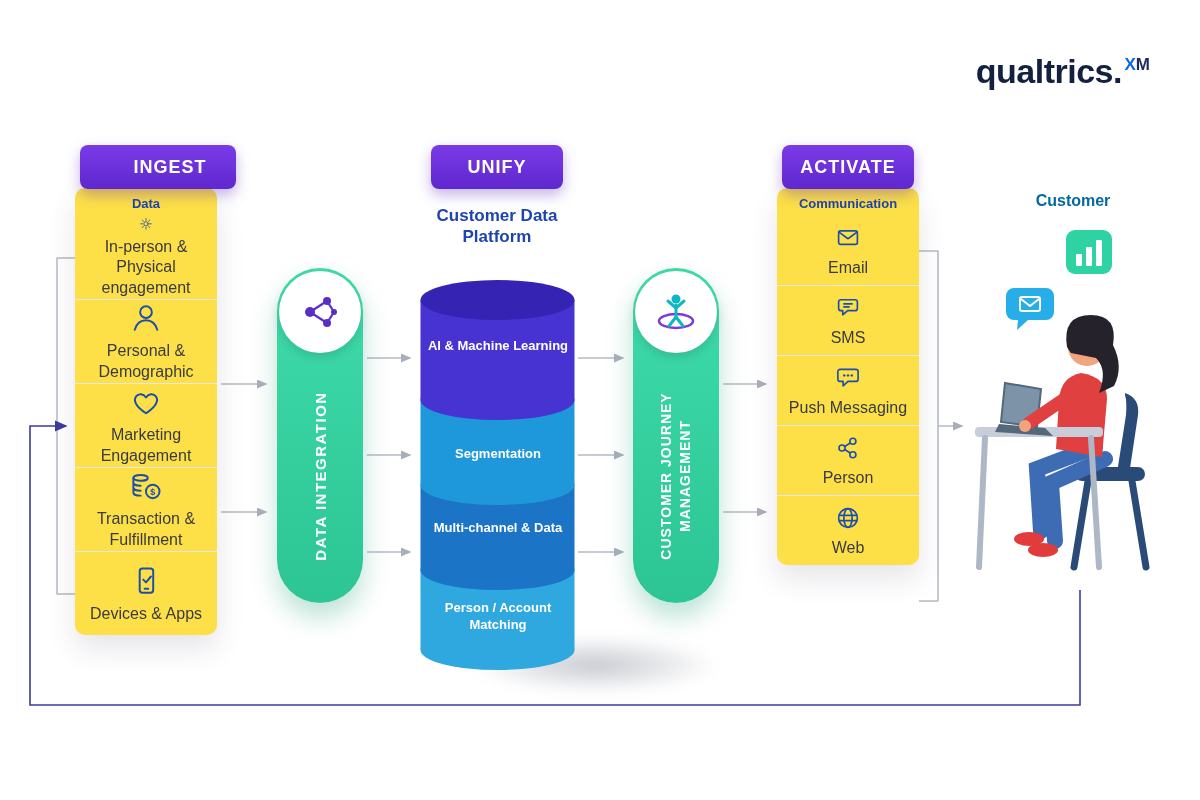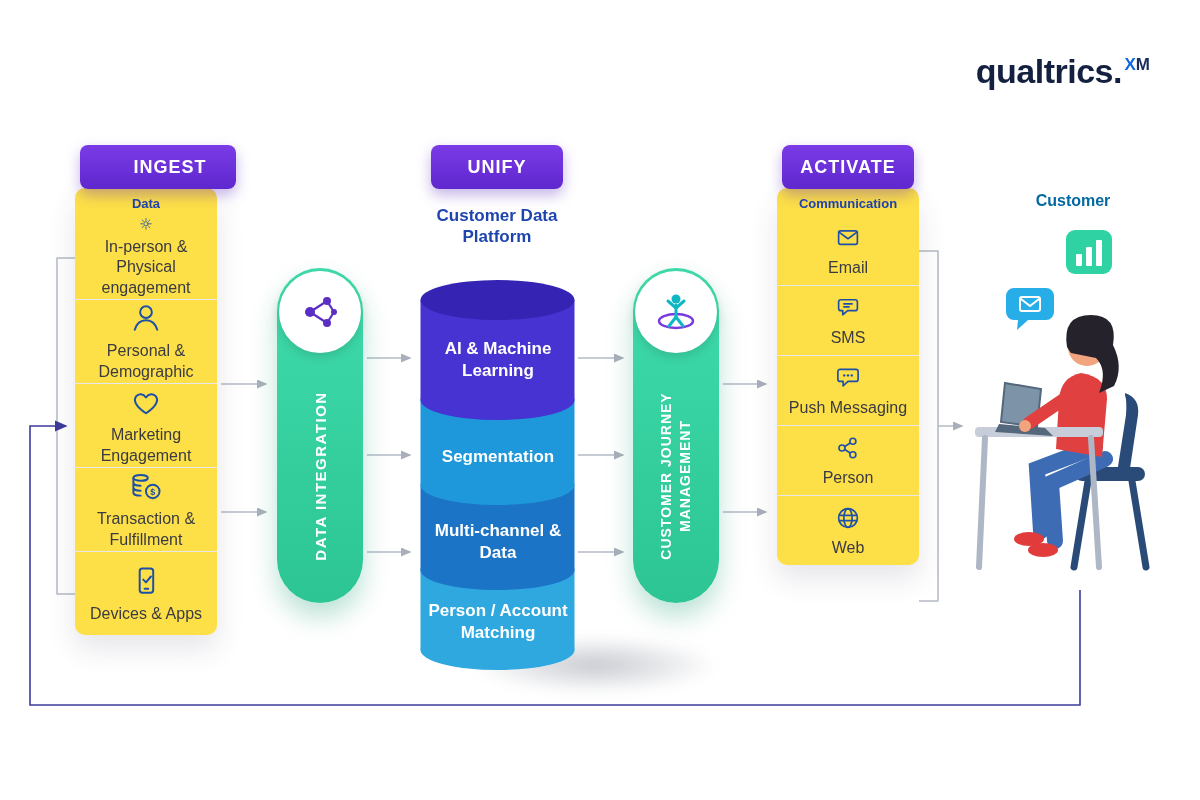--- a/index.html
+++ b/index.html
@@ -42,21 +42,21 @@
         display:flex;align-items:center;justify-content:center;}
   .vtext{position:absolute;left:50%;top:62%;transform:translate(-50%,-50%) rotate(-90deg);
         color:#fff;font-weight:700;font-size:15px;letter-spacing:1.5px;white-space:nowrap;}
   .vtext.two{white-space:normal;width:210px;text-align:center;line-height:1.35;font-size:14px;letter-spacing:1px;}
 
   
   .platform-title{position:absolute;left:412px;top:205px;width:170px;text-align:center;z-index:3;
         color:#1E44AE;font-weight:700;font-size:17px;line-height:1.25;}
   .cylinder{position:absolute;left:415px;top:270px;width:165px;height:410px;z-index:3;}
   .cyl-label{position:absolute;width:150px;left:423px;text-align:center;color:#fff;font-weight:700;
-        font-size:17px;line-height:1.3;z-index:4;}
+        font-size:13px;line-height:1.3;z-index:4;}
   .cyl-shadow{position:absolute;left:470px;top:636px;width:250px;height:58px;z-index:2;
         background:radial-gradient(ellipse at center,rgba(70,80,100,.30) 0%,rgba(70,80,100,0) 70%);
         filter:blur(6px);}
 
   
   .customer-label{position:absolute;left:1013px;top:192px;width:120px;text-align:center;z-index:3;
         color:#0369a1;font-weight:700;font-size:16px;}
   .chart-chip{position:absolute;left:1066px;top:230px;z-index:3;}
   .chat-chip{position:absolute;left:1002px;top:284px;z-index:3;}
   .illustration{position:absolute;left:975px;top:235px;width:200px;height:360px;z-index:3;}

